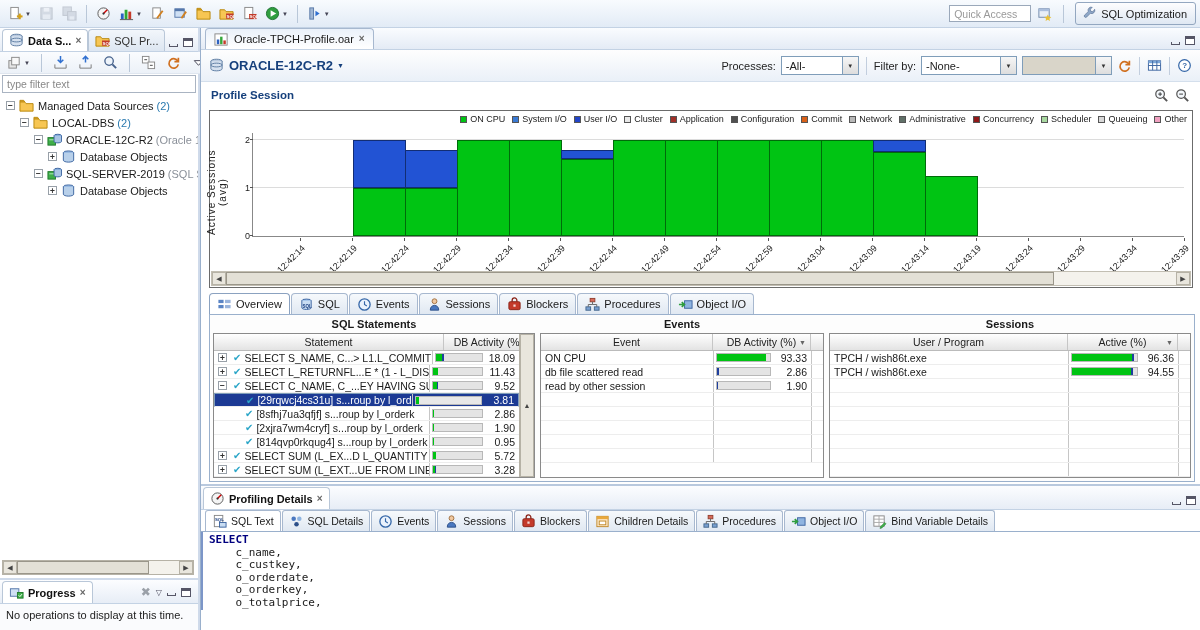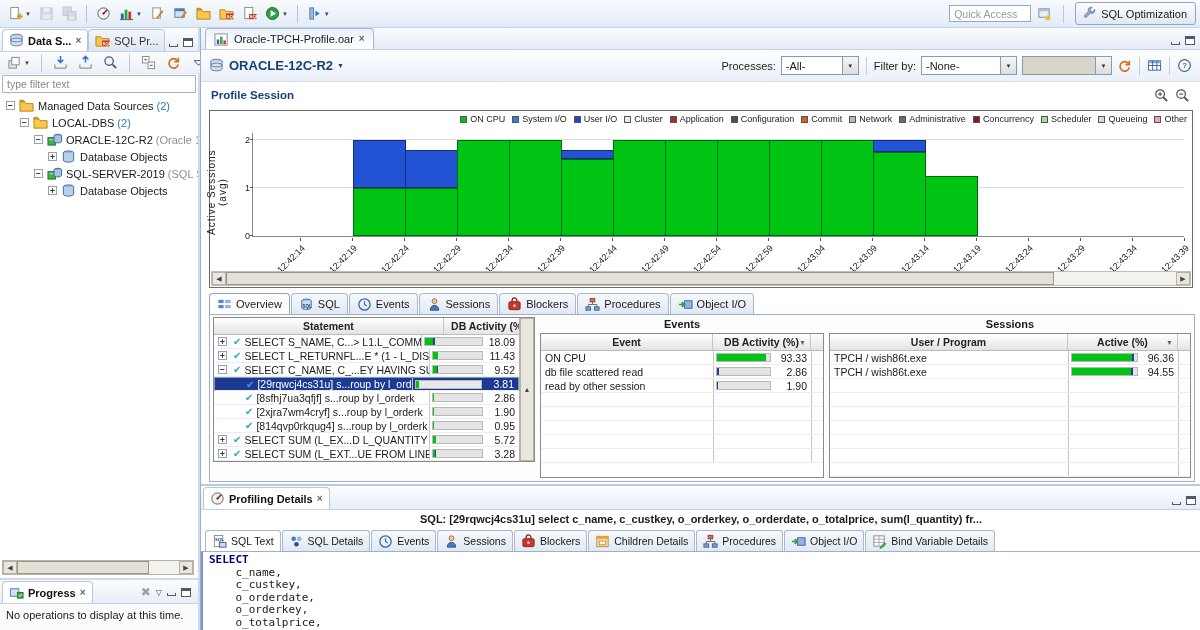--- a/index.html
+++ b/index.html
@@ -98,21 +98,21 @@
   
   #ovtabs { position:absolute; left:8px; top:264px; height:22px; display:flex; align-items:flex-end; }
   .otab { display:flex; align-items:center; gap:4px; height:21px; padding:0 7px; font-size:11px;
     border:1px solid #a7b8cf; border-bottom:none; border-radius:4px 4px 0 0; background:linear-gradient(#f6f9fc,#e0e8f2); margin-right:1px; }
   .otab.active { background:#fff; border-color:#8ba2c0; }
   #ovbody { position:absolute; left:8px; top:286px; width:986px; height:168px; border:1px solid #9ab0cc; background:#fdfdfd; display:flex; gap:5px; padding:2px 3px; }
   .panel { position:relative; }
   .ptitle { text-align:center; font-weight:bold; font-size:11px; height:16px; padding-top:1px; }
   .tbl { border:1px solid #8a8a8a; background:#fff; height:145px; overflow:hidden; position:relative; }
   .thead { display:flex; height:17px; background:linear-gradient(#fff,#e3e3e3); border-bottom:1px solid #bbb; font-size:10.5px; color:#222; }
-  .th { display:flex; align-items:center; justify-content:center; border-right:1px solid #c6c6c6; position:relative;font-weight:bold; }
+  .th { display:flex; align-items:center; justify-content:center; border-right:1px solid #c6c6c6; position:relative; }
   .sortarr { font-size:7px; color:#666; position:absolute; right:4px; top:5px; }
   .trowt { display:flex; height:14px; border-bottom:1px solid #ededed; align-items:center; font-size:10.5px; }
   .trowt.sel { background:#1c3a94; color:#fff; }
   .cell-label { flex:1; display:flex; align-items:center; white-space:nowrap; overflow:hidden; padding-left:2px; }
   .chk { color:#2ba6c8; font-weight:bold; font-size:10px; margin:0 3px 0 2px; }
   .cell-val { display:flex; align-items:center; border-left:1px solid #c6c6c6; height:100%; }
   .track { flex:1; height:9px; background:#e4e4e4; border:1px solid #b8b8b8; margin:0 2px; display:flex; }
   .fill-g { height:100%; background:#00c413; }
   .fill-b { height:100%; background:#1f3f9e; }
   .num { width:34px; text-align:right; padding-right:4px; font-size:10.5px; }
@@ -715,32 +715,33 @@
             <rect x="7" y="4" width="8" height="8" fill="#8fb4e0" stroke="#3c64a0"></rect>
             <path d="M1 8 h5 M4 5.5 L6.8 8 4 10.5" stroke="#2f9e3f" stroke-width="1.8" fill="none"></path>
           </svg>
         </span>
         <span>Object I/O</span>
       </div>
     </div>
 
   <div id="ovbody">
     <div class="panel" style="width:322px">
+      <div class="ptitle">SQL Statements</div>
       <div class="tbl" id="sqltbl">
           <div class="thead">
     <div class="th" style="flex:1">Statement</div>
     <div class="th" style="width:90px">DB Activity (%)<span class="sortarr">▼</span></div>
     </div>
           <div class="trowt" style="margin-right:15px">
       <div class="cell-label">
               <span class="exp" style="margin-left:2px">+</span>
               <span class="chk">✔</span>
               <span>SELECT S_NAME, C...&gt; L1.L_COMMITDA</span>
             </div>
-      <div class="cell-val" style="width:98px">
+      <div class="cell-val" style="width:87px">
               <span class="track" style="">
     <span class="fill-g" style="width:14%"></span>
     <span class="fill-b" style="width:4%"></span>
               </span>
               <span class="num">18.09</span>
             </div>
           </div>
           <div class="trowt" style="margin-right:15px">
       <div class="cell-label">
               <span class="exp" style="margin-left:2px">+</span>
@@ -1011,21 +1012,20 @@
             </svg>
           </span>
         <span>Profiling Details</span>
         <span class="closex">×</span>
       </div>
       <div class="win-btns">
         <span class="wmin"></span>
         <span class="wmax"></span>
       </div>
     </div>
-    <div id="details-summary">SQL: [29rqwcj4cs31u] select c_name, c_custkey, o_orderkey, o_orderdate, o_totalprice, sum(l_quantity) fr...</div>
     <div id="dtabs">
         <div class="dtab active">
      <span class="ic">
             <svg viewBox="0 0 16 16" width="15" height="15">
               <rect x="2.5" y="1.5" width="9" height="12" fill="#fff" stroke="#888"></rect>
               <text x="3.2" y="7.6" font-size="4.6" fill="#1d4080" font-weight="bold">SQL</text>
               <rect x="8" y="9" width="7" height="5" fill="#c8dcf2" stroke="#3c64a0"></rect>
             </svg>
           </span>
           <span>SQL Text</span>

